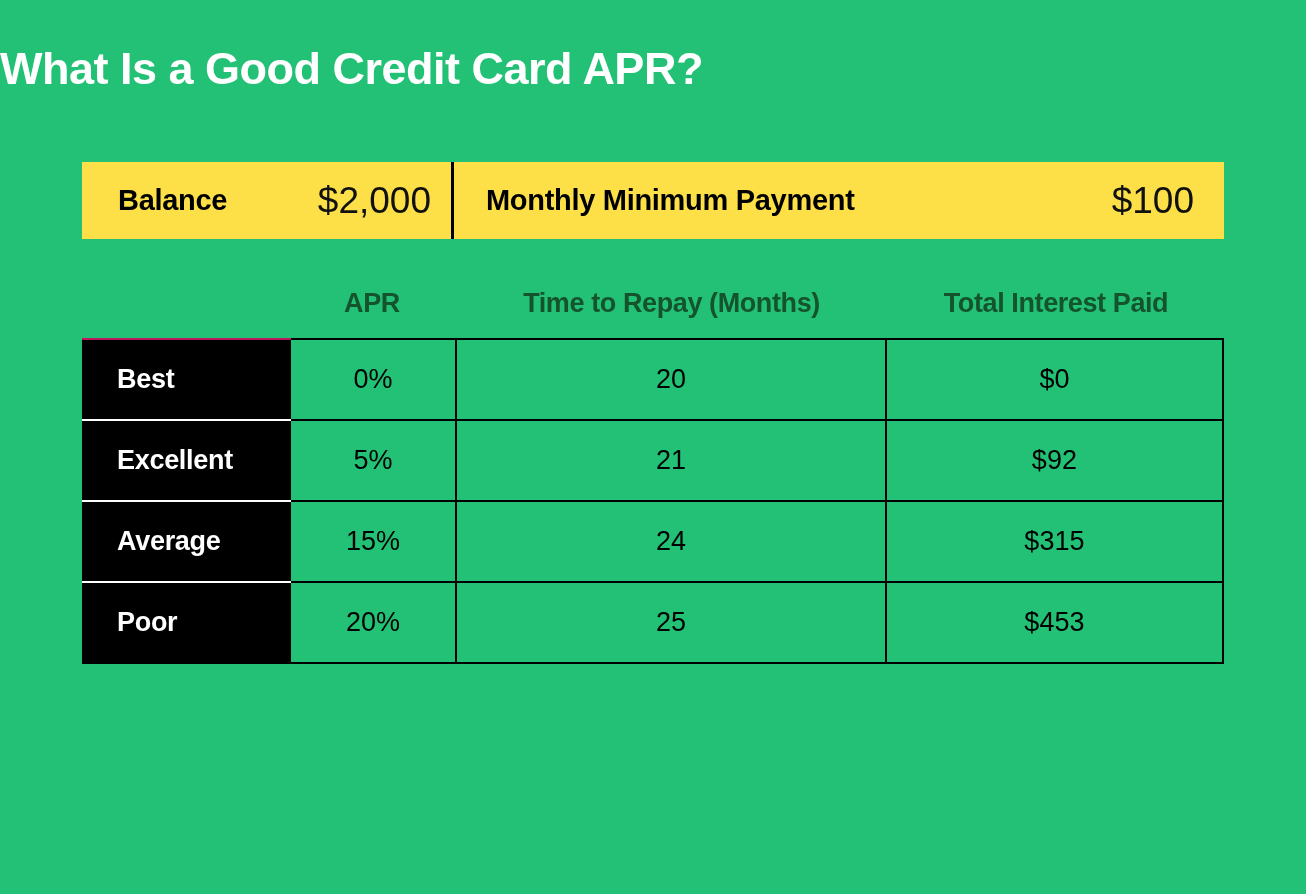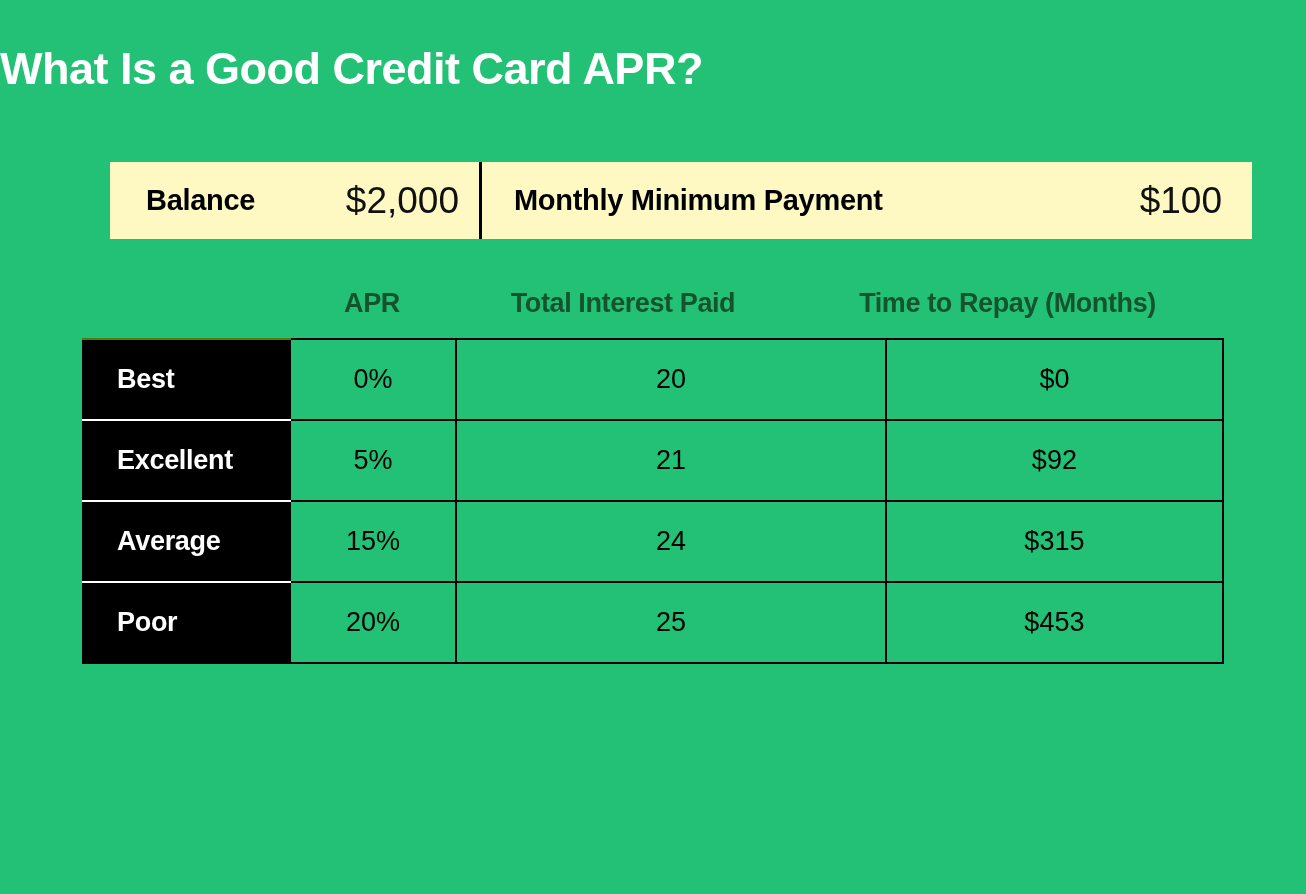--- a/index.html
+++ b/index.html
@@ -35,24 +35,23 @@
     line-height: 1.1;
   }
 
   
   .summary-banner {
     position: absolute;
     left: 82px;
     top: 162px;
     width: 1142px;
     height: 77px;
-    background: #fef9c3;
+    background: #fde047;
     display: flex;
     align-items: center;
-    margin-left: 28px;
   }
   .summary-cell {
     display: flex;
     align-items: center;
     height: 100%;
     box-sizing: border-box;
   }
   .summary-cell.left {
     width: 372px;
     padding-left: 36px;
@@ -125,21 +124,21 @@
     width: 207px;
     background: #000000;
     color: #ffffff;
     font-weight: bold;
     text-align: left;
     padding-left: 35px;
     border-top: 2px solid #000000;
     border-bottom: 2px solid #ffffff;
     letter-spacing: -0.3px;
   }
-  .apr-table tr:first-child td.rating { border-top: 2px solid #4d7c0f; margin-top: 14px; }
+  .apr-table tr:first-child td.rating { border-top: 2px solid #be185d; margin-top: 14px; }
   .apr-table tr:last-child td.rating  { border-bottom: 2px solid #000000; }
 
   .apr-table td.data {
     background: #22c175;
     color: #000000;
     border: 2px solid #000000;
     font-weight: 400;
   }
   .apr-table td.c-apr   { width: 166px; }
   .apr-table td.c-time  { width: 428px; }
@@ -159,22 +158,22 @@
     </div>
     <div class="summary-cell right">
       <span class="summary-label">Monthly Minimum Payment</span>
       <span class="summary-value">$100</span>
     </div>
   </div>
 
   <div class="col-headers">
     <div class="col-head-spacer"></div>
     <div class="col-head apr">APR</div>
+    <div class="col-head time">Time to Repay (Months)</div>
     <div class="col-head total">Total Interest Paid</div>
-    <div class="col-head time">Time to Repay (Months)</div>
   </div>
 
   <table class="apr-table">
     <tbody>
       <tr>
         <td class="rating">Best</td>
         <td class="data c-apr">0%</td>
         <td class="data c-time">20</td>
         <td class="data c-total">$0</td>
       </tr>

